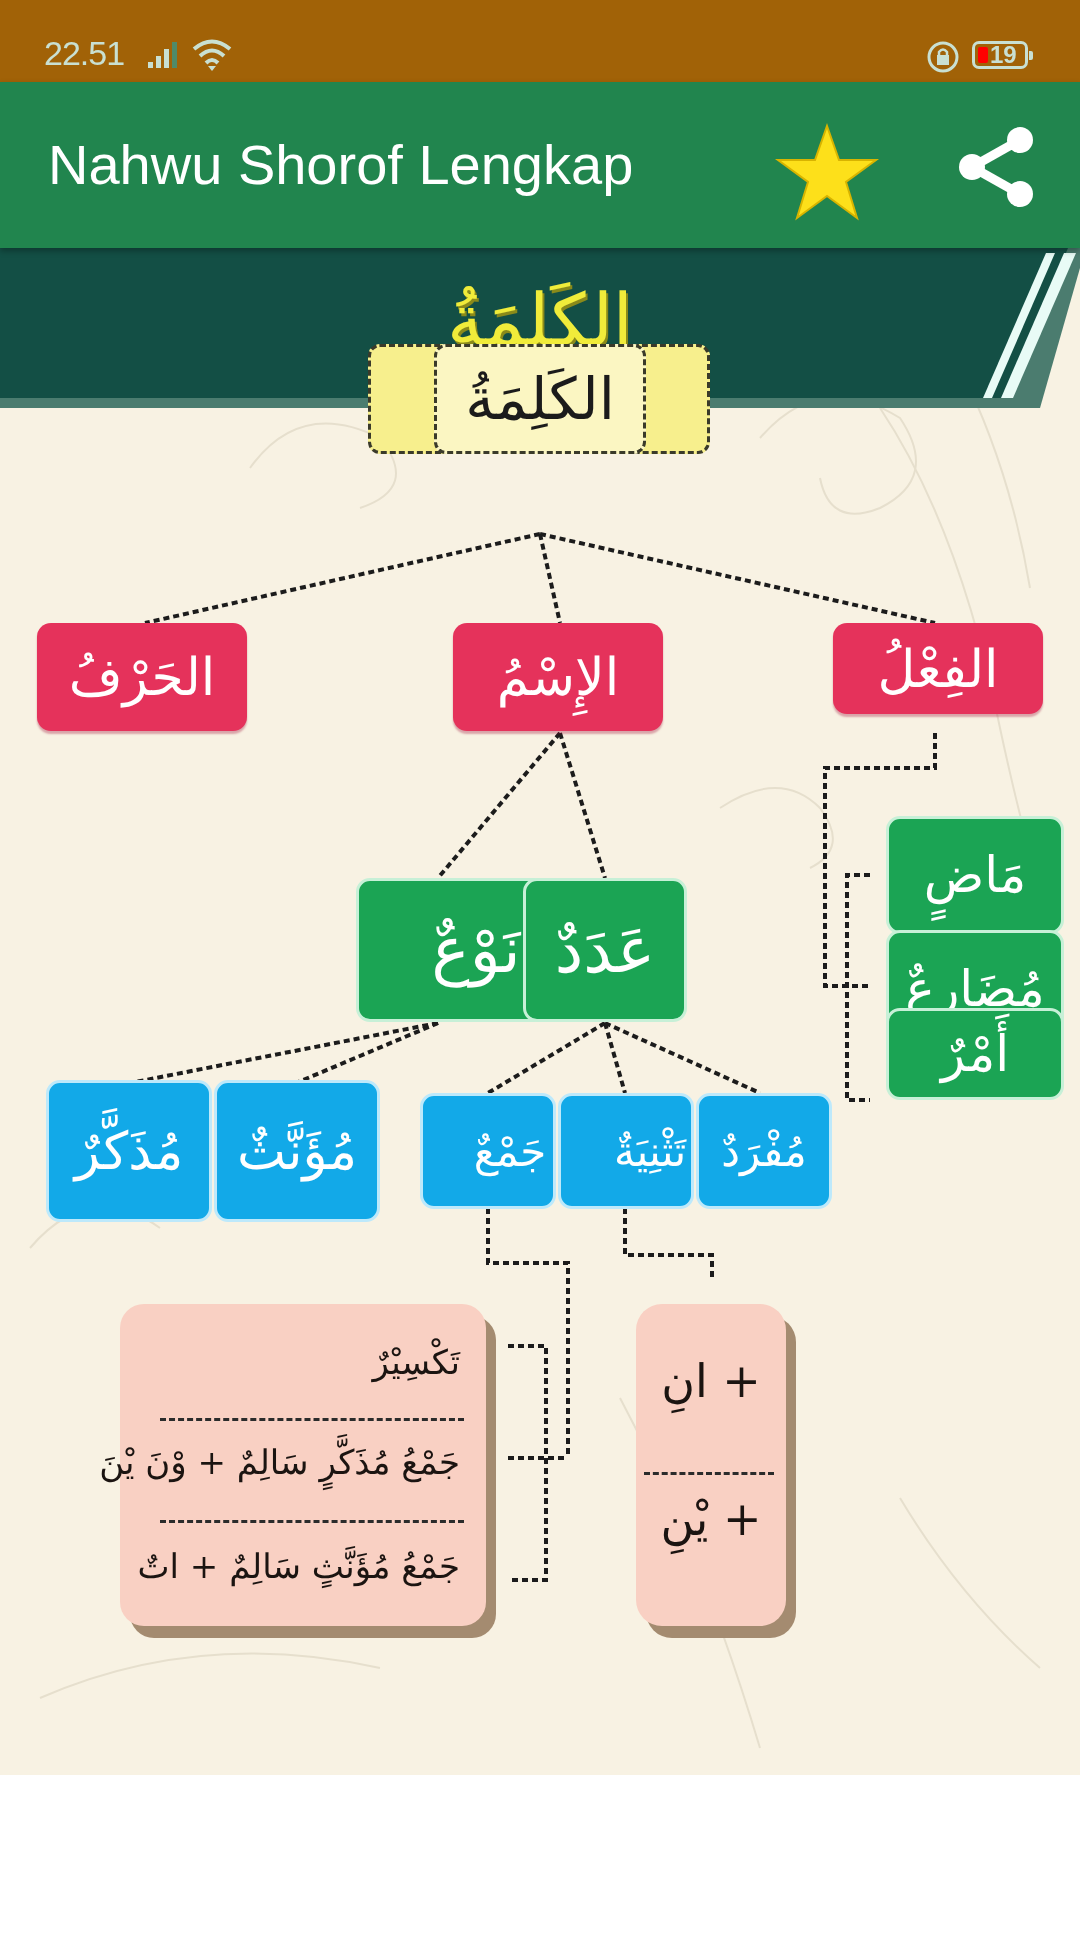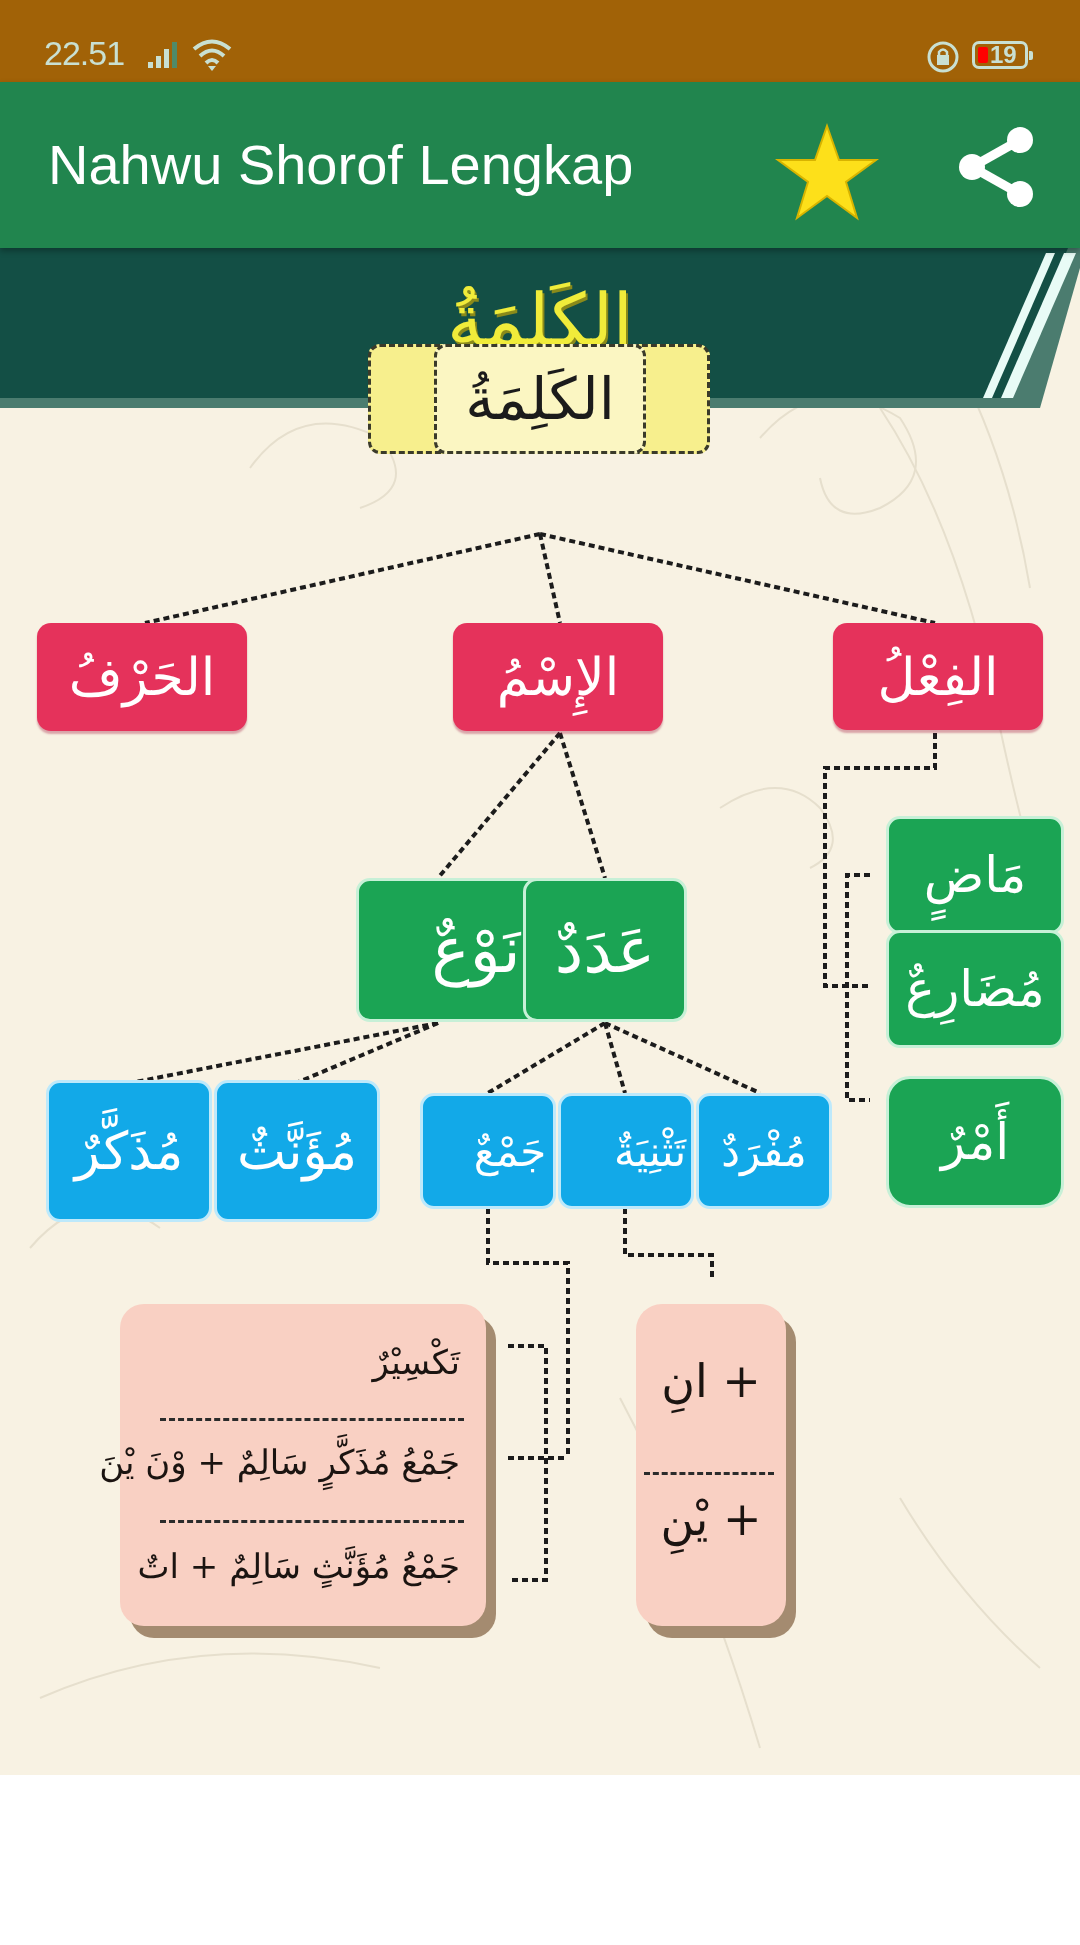--- a/index.html
+++ b/index.html
@@ -135,25 +135,25 @@
 
       <polyline points="625,960 625,1007 712,1007 712,1032"></polyline>
     </g>
   </svg>
 
   <div class="root-outer"></div>
   <div class="root-inner">الكَلِمَةُ</div>
 
   <div class="node red" style="left:37px;top:375px;width:210px;height:108px;">الحَرْفُ</div>
   <div class="node red" style="left:453px;top:375px;width:210px;height:108px;">الإِسْمُ</div>
-  <div class="node red" style="left:833px;top:375px;width:210px;height:107px;">الفِعْلُ</div>
+  <div class="node red" style="left:833px;top:375px;width:210px;height:91px;">الفِعْلُ</div>
 
   <div class="node green-sm" style="left:886px;top:568px;width:178px;height:118px;">مَاضٍ</div>
   <div class="node green-sm" style="left:886px;top:682px;width:178px;height:118px;">مُضَارِعٌ</div>
-  <div class="node green-sm" style="left:886px;top:828px;width:178px;height:132px;border-radius:24px;">أَمْرٌ</div>
+  <div class="node green-sm" style="left:886px;top:760px;width:178px;height:92px;">أَمْرٌ</div>
 
   <div class="node green" style="left:356px;top:630px;width:192px;height:144px;padding-left:48px;">نَوْعٌ</div>
   <div class="node green" style="left:523px;top:630px;width:164px;height:144px;">عَدَدٌ</div>
 
   <div class="node blue" style="left:46px;top:832px;width:166px;height:142px;">مُذَكَّرٌ</div>
   <div class="node blue" style="left:214px;top:832px;width:166px;height:142px;">مُؤَنَّثٌ</div>
 
   <div class="node blue" style="left:420px;top:845px;width:136px;height:116px;font-size:42px;padding-left:44px;">جَمْعٌ</div>
   <div class="node blue" style="left:558px;top:845px;width:136px;height:116px;font-size:42px;padding-left:48px;">تَثْنِيَةٌ</div>
   <div class="node blue" style="left:696px;top:845px;width:136px;height:116px;font-size:42px;">مُفْرَدٌ</div>

